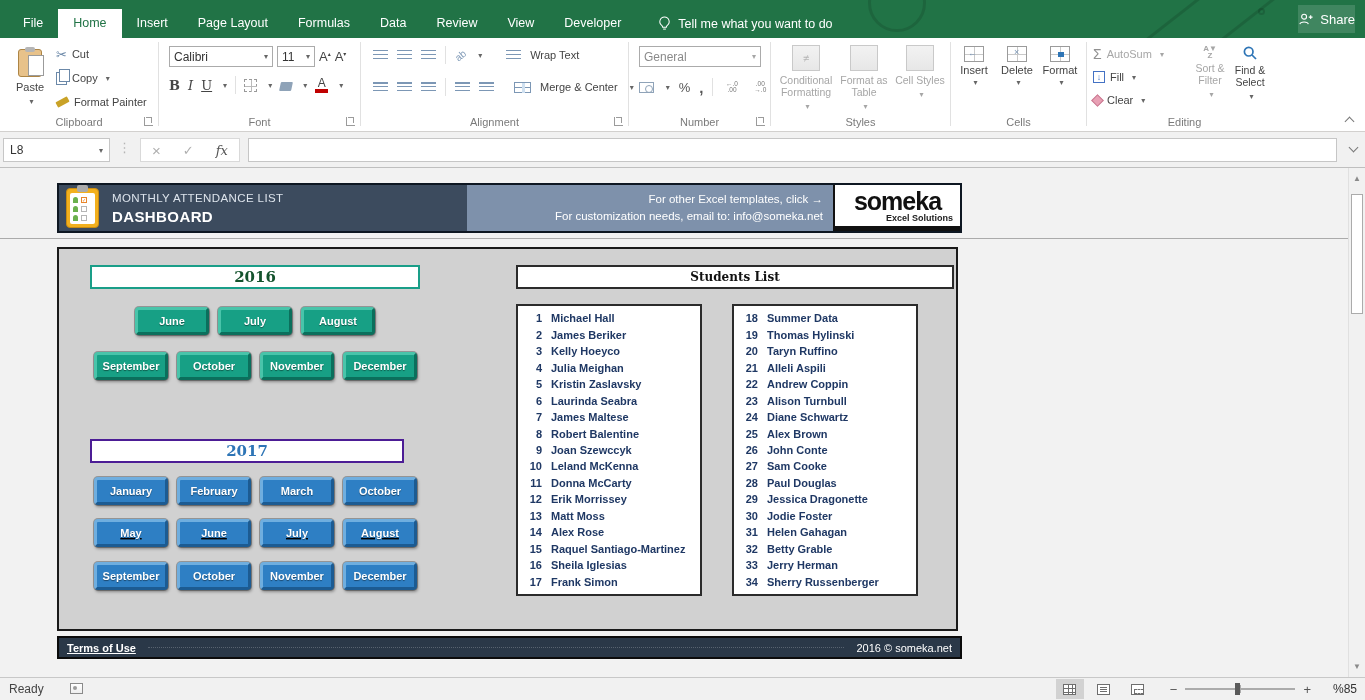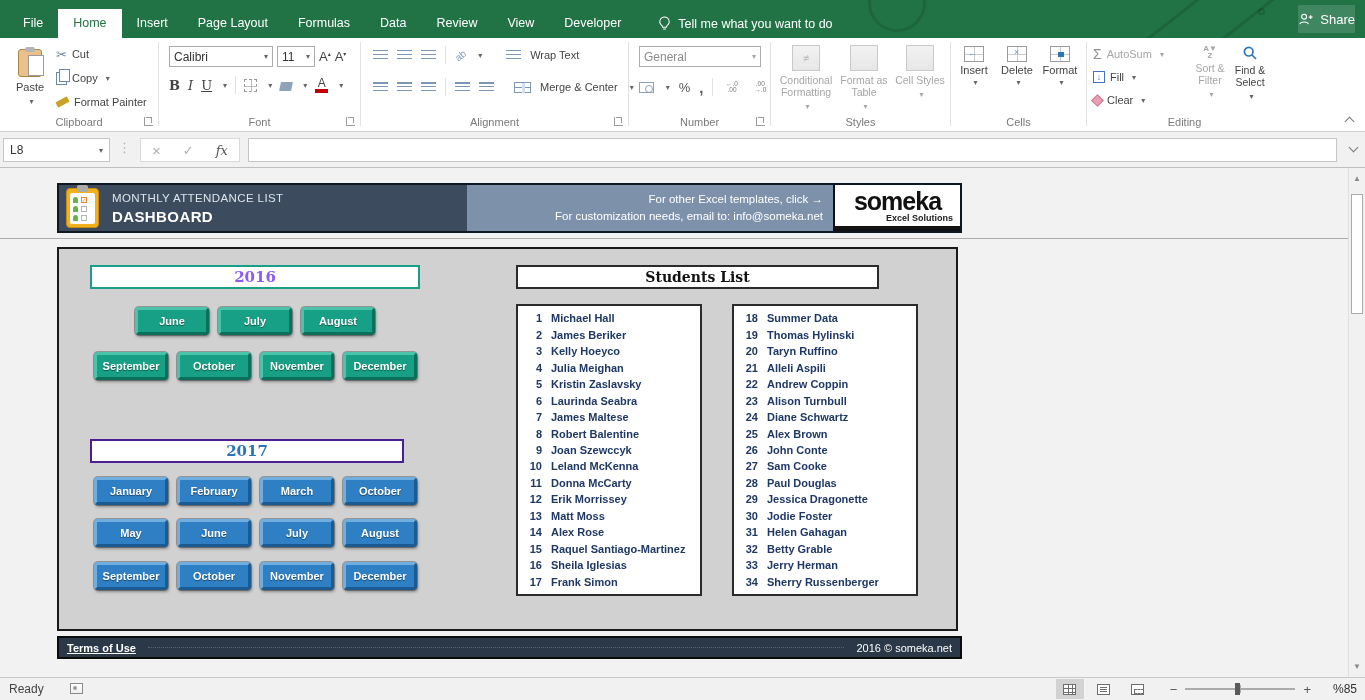--- a/index.html
+++ b/index.html
@@ -120,23 +120,23 @@
 .chkbox.checked{border-color:#E8862B;}
 .dtitle1{font-size:11.5px;color:#DDE4EC;letter-spacing:.4px;}
 .dtitle2{font-size:15px;font-weight:bold;color:#fff;letter-spacing:.4px;margin-top:4px;}
 .dhead-right{width:366px;background:#7E91AB;color:#fff;font-size:11.5px;display:flex;flex-direction:column;justify-content:center;align-items:flex-end;padding-right:10px;line-height:17px;}
 .dlogo{width:127px;background:#fff;border-left:2px solid #111;border-bottom:5px solid #111;display:flex;flex-direction:column;align-items:center;justify-content:center;}
 .dlogo .brand{font-size:25px;font-weight:bold;color:#111;letter-spacing:-1px;line-height:24px;}
 .dlogo .brand-sub{font-size:9px;font-weight:bold;color:#222;align-self:flex-end;padding-right:7px;}
 
 .panel{position:absolute;left:57px;top:79px;width:901px;height:384px;background:#D1D1D1;border:2px solid #1A1A1A;}
 .yearbox{position:absolute;background:#fff;display:flex;align-items:center;justify-content:center;font-family:"DejaVu Serif",serif;font-weight:bold;font-size:15px;}
-.y2016{left:31px;top:16px;width:330px;height:24px;border:2px solid #1A9E88;color:#8b5cf6;}
+.y2016{left:31px;top:16px;width:330px;height:24px;border:2px solid #1A9E88;color:#14532d;}
 .y2017{left:31px;top:190px;width:314px;height:24px;border:2px solid #4c1d95;color:#2E75B6;}
-.stitle{left:457px;top:16px;width:363px;height:24px;border:2px solid #2B2B2B;color:#111;font-size:14px;}
+.stitle{left:457px;top:16px;width:438px;height:24px;border:2px solid #2B2B2B;color:#111;font-size:12px;}
 .mrow{position:absolute;display:flex;gap:9px;}
 .mbtn{width:74px;height:28px;border-radius:4px;display:flex;align-items:center;justify-content:center;color:#fff;font-weight:bold;font-size:11px;text-shadow:0 1px 1px rgba(0,0,0,.45);border:3px solid;box-shadow:0 0 0 1px rgba(0,0,0,.28),1px 2px 3px rgba(0,0,0,.35);}
 .mbtn.teal{background:#17A085;border-color:#49C4AA #0B6F5C #0B6F5C #49C4AA;}
 .mbtn.blue{background:#2E7FC4;border-color:#6FAEDF #1C5B92 #1C5B92 #6FAEDF;}
 .slist{position:absolute;width:186px;height:292px;background:#fff;border:2px solid #2B2B2B;display:flex;flex-direction:column;padding:4px 0;}
 .srow{flex:1;display:flex;align-items:center;font-size:11px;font-weight:bold;color:#1F3864;}
 .snum{width:24px;text-align:right;}
 .sname{margin-left:9px;}
 
 .dfoot{position:absolute;left:57px;top:468px;width:905px;height:23px;background:#2A3848;border:2px solid #0B0B0B;display:flex;align-items:center;padding:0 8px;color:#fff;font-size:11px;}
@@ -474,21 +474,21 @@
           <span>2017</span>
         </div>
 
       <div class="mrow" style="left:35px;top:228px;">
 
       <div class="mbtn blue">January</div>
           <div class="mbtn blue">February</div>
           <div class="mbtn blue">March</div>
           <div class="mbtn blue">October</div>
         </div>
-      <div class="mrow" style="left:35px;top:270px;">
+      <div class="mrow" style="left:35px;top:270px;text-decoration:underline;">
 
       <div class="mbtn blue">May</div>
           <div class="mbtn blue">June</div>
           <div class="mbtn blue">July</div>
           <div class="mbtn blue">August</div>
         </div>
       <div class="mrow" style="left:35px;top:313px;">
 
       <div class="mbtn blue">September</div>
           <div class="mbtn blue">October</div>

